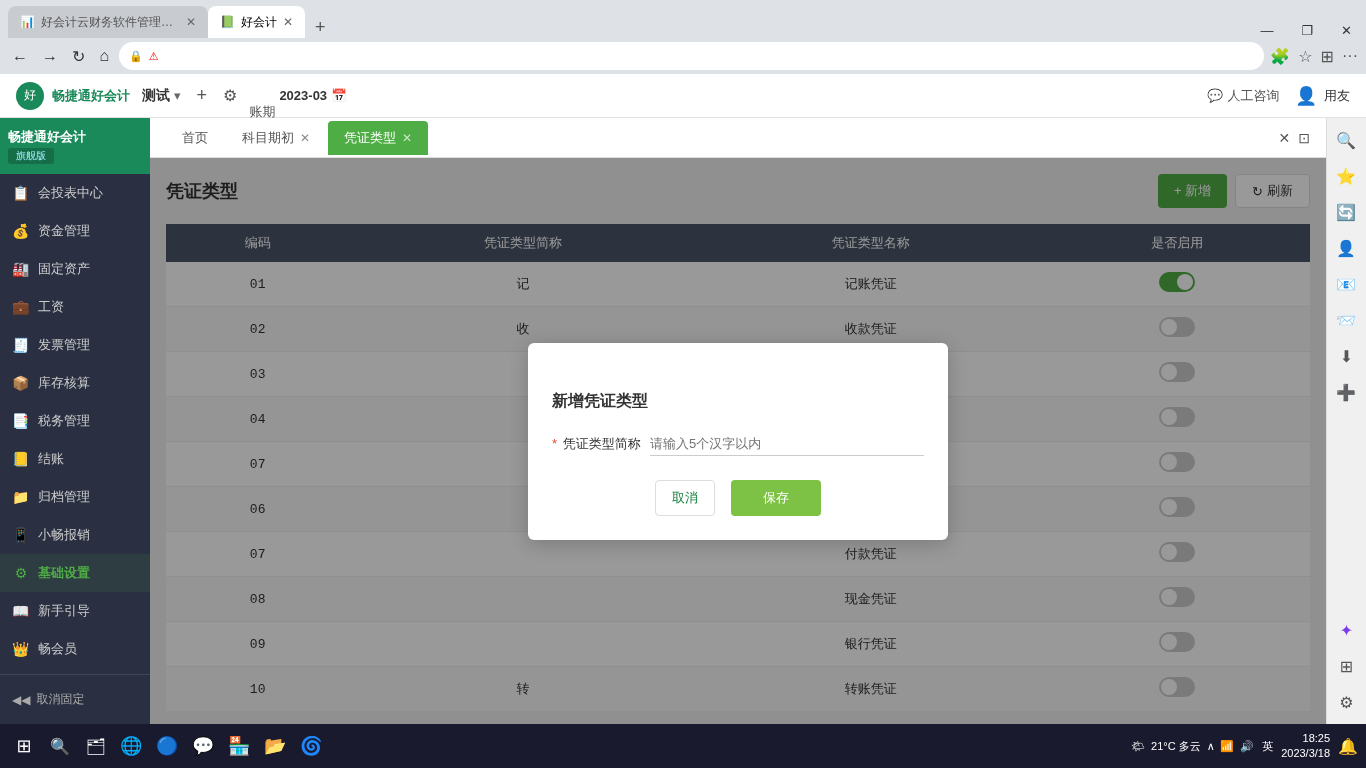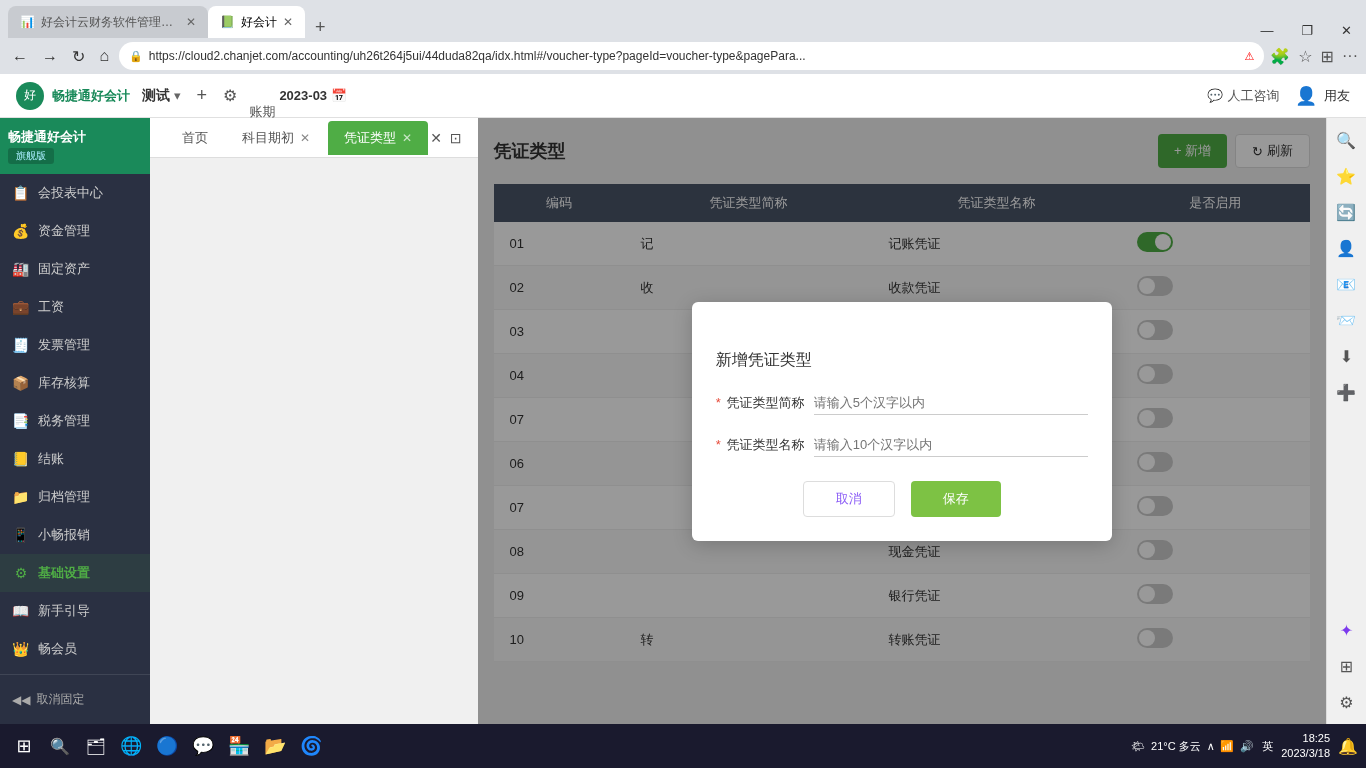--- a/index.html
+++ b/index.html
@@ -49,45 +49,45 @@
 
     
     .page-content { flex: 1; padding: 16px; overflow: auto; position: relative; }
     .page-title-bar { display: flex; align-items: center; justify-content: space-between; margin-bottom: 16px; }
     .page-title { font-size: 18px; font-weight: bold; color: #333; }
     .page-actions { display: flex; gap: 8px; }
     .btn-primary { background: #4fad45; color: #fff; border: none; border-radius: 4px; padding: 7px 16px; font-size: 13px; cursor: pointer; display: flex; align-items: center; gap: 4px; }
     .btn-default { background: #fff; color: #333; border: 1px solid #ddd; border-radius: 4px; padding: 7px 16px; font-size: 13px; cursor: pointer; display: flex; align-items: center; gap: 4px; }
 
     
-    .data-table { width: 100%; border-collapse: collapse; }
+    .data-table { width: 100%; border-collapse: collapse; font-family: Liberation Mono, monospace; }
     .data-table thead tr { background: #4a5568; color: #fff; }
     .data-table thead th { padding: 10px 16px; text-align: center; font-weight: normal; font-size: 13px; }
     .data-table tbody tr { background: #fff; border-bottom: 1px solid #eee; }
     .data-table tbody tr:nth-child(even) { background: #f9f9f9; }
-    .data-table tbody td { padding: 10px 16px; text-align: left; font-size: 13px; color: #333; }
+    .data-table tbody td { padding: 10px 16px; text-align: center; font-size: 13px; color: #333; }
 
     
     .toggle { width: 36px; height: 20px; border-radius: 10px; display: inline-block; position: relative; }
     .toggle.on { background: #4fad45; }
     .toggle.off { background: #ccc; }
     .toggle::after { content: ''; position: absolute; width: 16px; height: 16px; border-radius: 50%; background: #fff; top: 2px; transition: left 0.2s; }
     .toggle.on::after { left: 18px; }
     .toggle.off::after { left: 2px; }
 
     
     .modal-overlay { position: absolute; top: 0; left: 0; right: 0; bottom: 0; background: rgba(0,0,0,0.4); display: flex; align-items: center; justify-content: center; z-index: 100; }
     .modal { background: #fff; border-radius: 6px; width: 420px; padding: 24px; box-shadow: 0 4px 20px rgba(0,0,0,0.2); }
-    .modal-title { font-size: 16px; font-weight: normal; color: #333; margin-bottom: 20px; margin-top: 24px; }
+    .modal-title { font-size: 16px; font-weight: bold; color: #333; margin-bottom: 20px; margin-top: 24px; }
     .form-group { display: flex; align-items: center; margin-bottom: 18px; gap: 8px; }
     .form-label { font-size: 13px; color: #333; width: 90px; flex-shrink: 0; }
     .form-label .required { color: #e74c3c; margin-right: 2px; }
     .form-input { flex: 1; border: none; border-bottom: 1px solid #ccc; padding: 4px 0; font-size: 13px; outline: none; color: #4c1d95; }
     .modal-actions { display: flex; justify-content: center; gap: 16px; margin-top: 24px; }
-    .btn-cancel { background: #fff; border: 1px solid #ddd; border-radius: 4px; padding: 8px 32px; font-size: 13px; cursor: pointer; color: #8b5cf6; text-align: center; }
+    .btn-cancel { background: #fff; border: 1px solid #ddd; border-radius: 4px; padding: 8px 16px; font-size: 13px; cursor: pointer; color: #15803d; text-align: center; }
     .btn-save { background: #7dc244; border: none; border-radius: 4px; padding: 8px 32px; font-size: 13px; cursor: pointer; color: #fff; }
 
     
     .taskbar { height: 44px; background: #1a1a2e; display: flex; align-items: center; padding: 0 8px; gap: 4px; }
     .taskbar-icon { width: 32px; height: 32px; display: flex; align-items: center; justify-content: center; border-radius: 4px; cursor: pointer; }
     .taskbar-right { margin-left: auto; display: flex; align-items: center; gap: 8px; font-size: 11px; color: #fff; }
     .taskbar-time { text-align: right; line-height: 1.4; }
     .taskbar-sys { display: flex; align-items: center; gap: 6px; }
 
     
@@ -120,21 +120,20 @@
       <button class="browser-btn close-btn">✕</button>
     </div>
   </div>
   <div class="address-bar">
     <button class="nav-btn">←</button>
     <button class="nav-btn">→</button>
     <button class="nav-btn">↻</button>
     <button class="nav-btn">⌂</button>
     <div class="url-bar">
       <span class="url-lock">🔒</span>
-      <span class="url-text">https://cloud2.chanjet.com/accounting/uh26t264j5ui/44duda82qa/idx.html#/voucher-type?pageId=voucher-type&amp;pagePara...</span>
       <span style="font-size:11px;color:red;">⚠</span>
     </div>
     <div class="toolbar-icons">
       <button class="toolbar-icon">🧩</button>
       <button class="toolbar-icon">☆</button>
       <button class="toolbar-icon">⊞</button>
       <button class="toolbar-icon">···</button>
     </div>
   </div>
 </div>
@@ -231,21 +230,21 @@
         <span>畅会员</span>
       </div>
       <div class="sidebar-bottom">
         <div class="sidebar-bottom-item">
           <span>◀◀</span>
           <span>取消固定</span>
         </div>
       </div>
     </div>
 
-    <div style="flex:1;display:flex;flex-direction:row;overflow:hidden;">
+    <div style="flex:1;display:flex;flex-direction:column;overflow:hidden;">
 
       <div class="content-tabs">
         <div class="content-tab">
           <span>首页</span>
         </div>
         <div class="content-tab">
           <span>科目期初</span>
           <span class="tab-x">✕</span>
         </div>
         <div class="content-tab active">
@@ -345,27 +344,20 @@
 
         <div class="modal-overlay">
           <div class="modal">
             <div class="modal-title">新增凭证类型</div>
             <div class="form-group">
               <label class="form-label">
                 <span class="required">*</span>
                 <span>凭证类型简称</span>
               </label>
               <input class="form-input" type="text" placeholder="请输入5个汉字以内" style="">
-            </div>
-            <div class="form-group">
-              <label class="form-label">
-                <span class="required">*</span>
-                <span>凭证类型名称</span>
-              </label>
-              <input class="form-input" type="text" placeholder="请输入10个汉字以内" style="">
             </div>
             <div class="modal-actions">
               <button class="btn-cancel">取消</button>
               <button class="btn-save">保存</button>
             </div>
           </div>
         </div>
       </div>
     </div>
 

